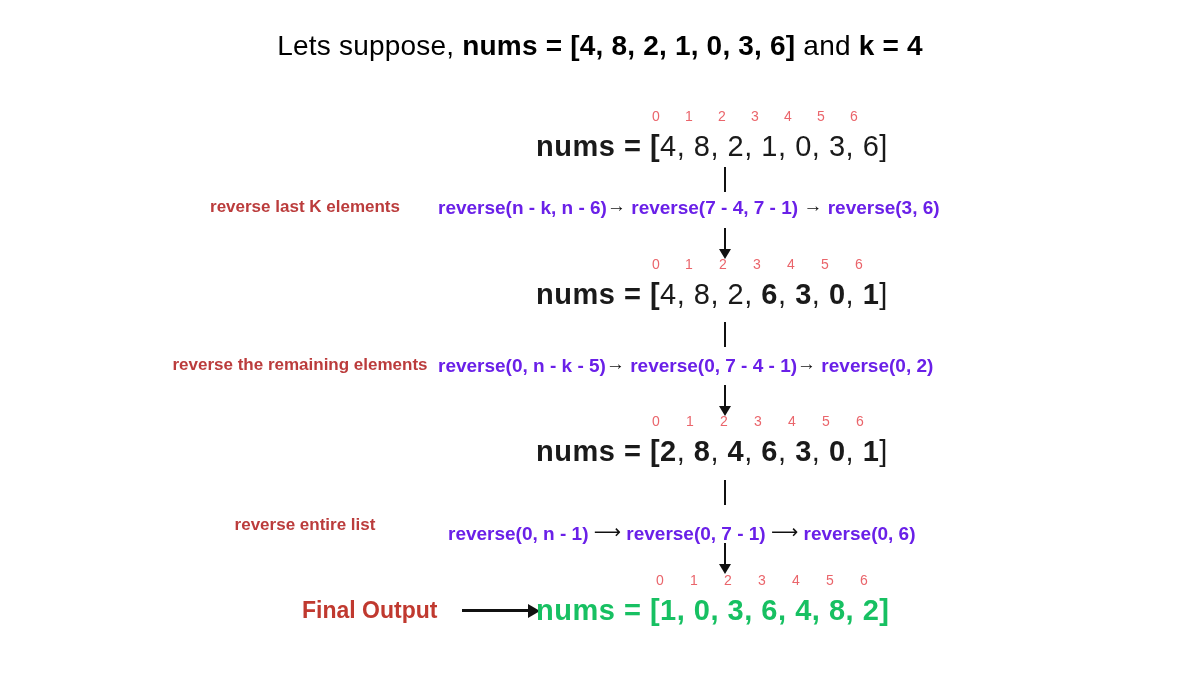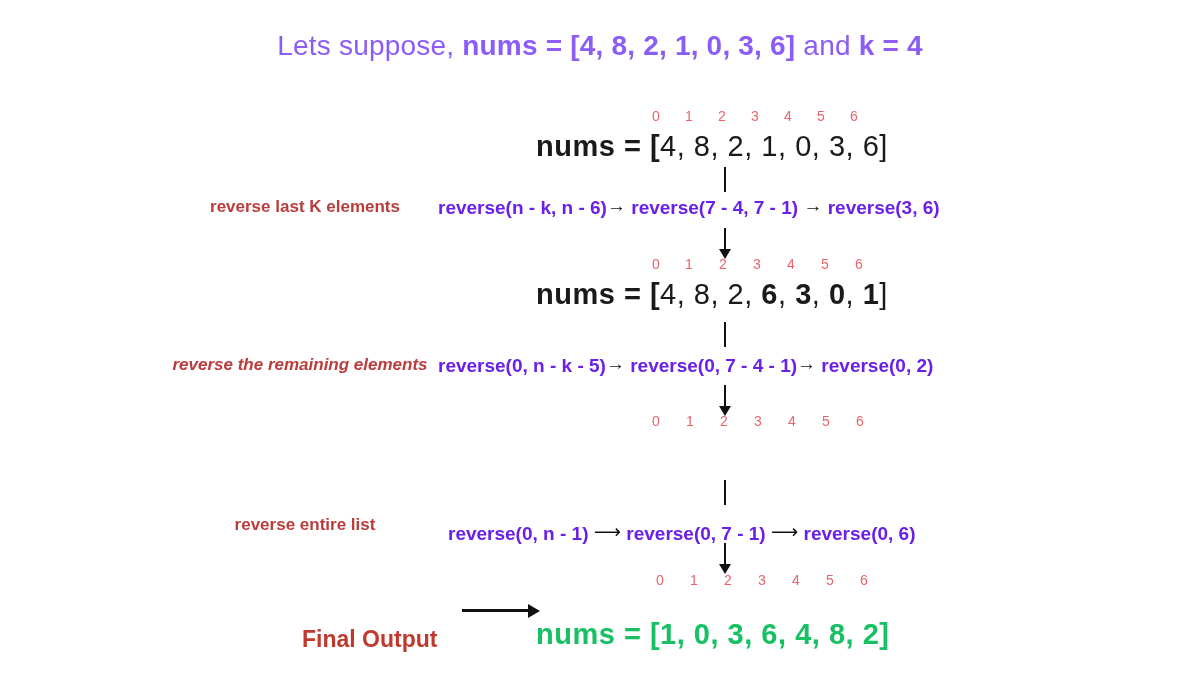--- a/index.html
+++ b/index.html
@@ -23,21 +23,21 @@
 
   
   .title {
     position: absolute;
     top: 30px;
     left: 0;
     width: 1200px;
     text-align: center;
     font-size: 28px;
     letter-spacing: 0.2px;
-    color: #8b5cf6;
+    color: #000000;
     white-space: nowrap;
   }
   .title .b { font-weight: 700; }
 
   
   .array-row {
     position: absolute;
     left: 0;
     width: 1200px;
     height: 62px;
@@ -66,21 +66,21 @@
     color: #1a1a1a;
     white-space: nowrap;
     letter-spacing: 0.5px;
     line-height: 40px;
   }
   .nums-line .lbl { font-weight: 700; }
   .el { font-weight: 400; }
   .el.bold { font-weight: 700; }
 
   
-  .nums-line.final { color: #17c062; font-weight: 700; font-size: 29px; margin-top: 24px; }
+  .nums-line.final { color: #17c062; font-weight: 700; font-size: 29px; }
   .nums-line.final .el { font-weight: 700; }
   .idx-line.final-idx { color: #ea656b; }
 
   
   .step-row {
     position: absolute;
     left: 0;
     width: 1200px;
   }
   .step-label {
@@ -203,54 +203,57 @@
       </div>
       <div class="nums-line">
         <span class="lbl">nums = [</span><span class="el">4</span>, <span class="el">8</span>, <span class="el">2</span>, <span class="el bold">6</span>, <span class="el bold">3</span>, <span class="el bold">0</span>, <span class="el bold">1</span><span>]</span>
       </div>
     </div>
   </div>
 
   <div class="v-stem" style="left:724px; top:322px; height:25px;"></div>
 
   <div class="step-row" style="top:354px;">
-    <div class="step-label" style="left:160px; top:0; width:280px;font-style:italic;">reverse the remaining elements</div>
+    <div class="step-label" style="left:160px; top:0; width:280px;">reverse the remaining elements</div>
     <div class="step-exprs" style="left:438px; top:-1px;">
       <span>reverse(0, n - k - 5)</span><span class="arrow-in">→</span> <span>reverse(0, 7 - 4 - 1)</span><span class="arrow-in">→</span> <span>reverse(0, 2)</span>
     </div>
   </div>
 
   <div class="v-arrow" style="left:724px; top:385px; height:22px;"></div>
 
   <div class="array-row" style="top:413px;">
     <div class="array-inner">
       <div class="idx-line">
         <span class="idx" style="left:113px;">0</span>
         <span class="idx" style="left:147px;">1</span>
         <span class="idx" style="left:181px;">2</span>
         <span class="idx" style="left:215px;">3</span>
         <span class="idx" style="left:249px;">4</span>
         <span class="idx" style="left:283px;">5</span>
         <span class="idx" style="left:317px;">6</span>
       </div>
+      <div class="nums-line">
+        <span class="lbl">nums = [</span><span class="el bold">2</span>, <span class="el bold">8</span>, <span class="el bold">4</span>, <span class="el bold">6</span>, <span class="el bold">3</span>, <span class="el bold">0</span>, <span class="el bold">1</span><span>]</span>
+      </div>
     </div>
   </div>
 
   <div class="v-stem" style="left:724px; top:480px; height:25px;"></div>
 
   <div class="step-row" style="top:512px;">
     <div class="step-label" style="left:180px; top:2px; width:250px;">reverse entire list</div>
     <div class="step-exprs" style="left:448px; top:8px;">
       <span>reverse(0, n - 1)</span> <span class="arrow-in">⟶</span> <span>reverse(0, 7 - 1)</span> <span class="arrow-in">⟶</span> <span>reverse(0, 6)</span>
     </div>
   </div>
 
   <div class="v-arrow" style="left:724px; top:543px; height:22px;"></div>
 
-  <div class="final-label" style="left:302px; top:626px;">Final Output</div>
+  <div class="final-label" style="left:302px; top:597px;">Final Output</div>
   <div class="final-arrow" style="left:462px; top:609px; width:68px;"></div>
 
   <div class="array-row" style="top:572px;">
     <div class="array-inner" style="left:536px;">
       <div class="idx-line final-idx">
         <span class="idx" style="left:117px;">0</span>
         <span class="idx" style="left:151px;">1</span>
         <span class="idx" style="left:185px;">2</span>
         <span class="idx" style="left:219px;">3</span>
         <span class="idx" style="left:253px;">4</span>

